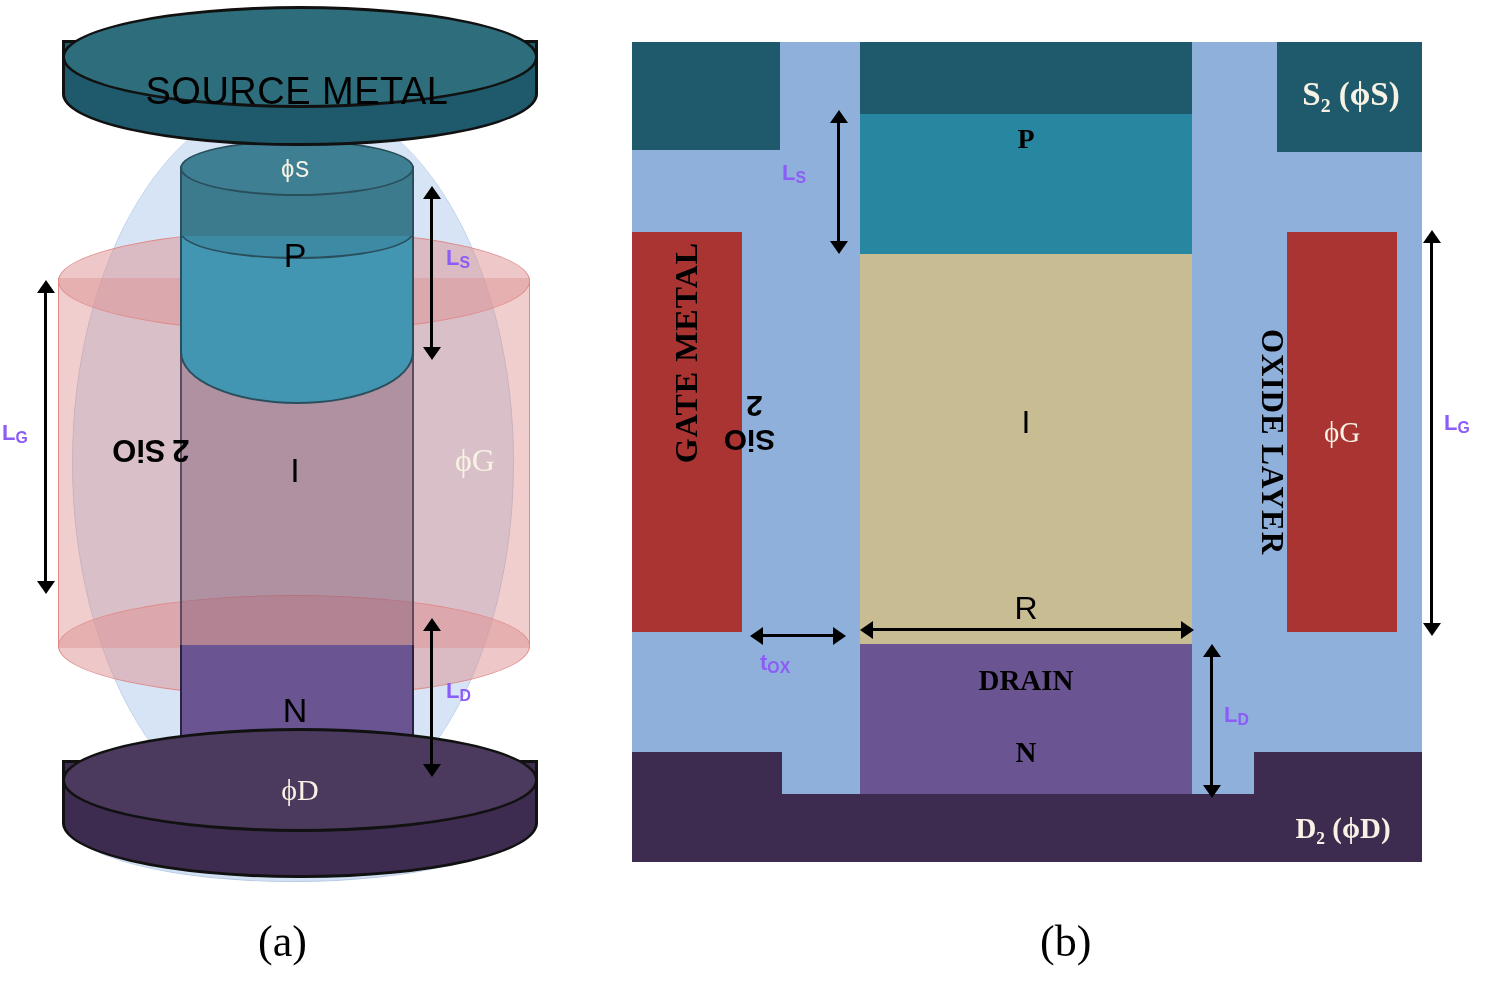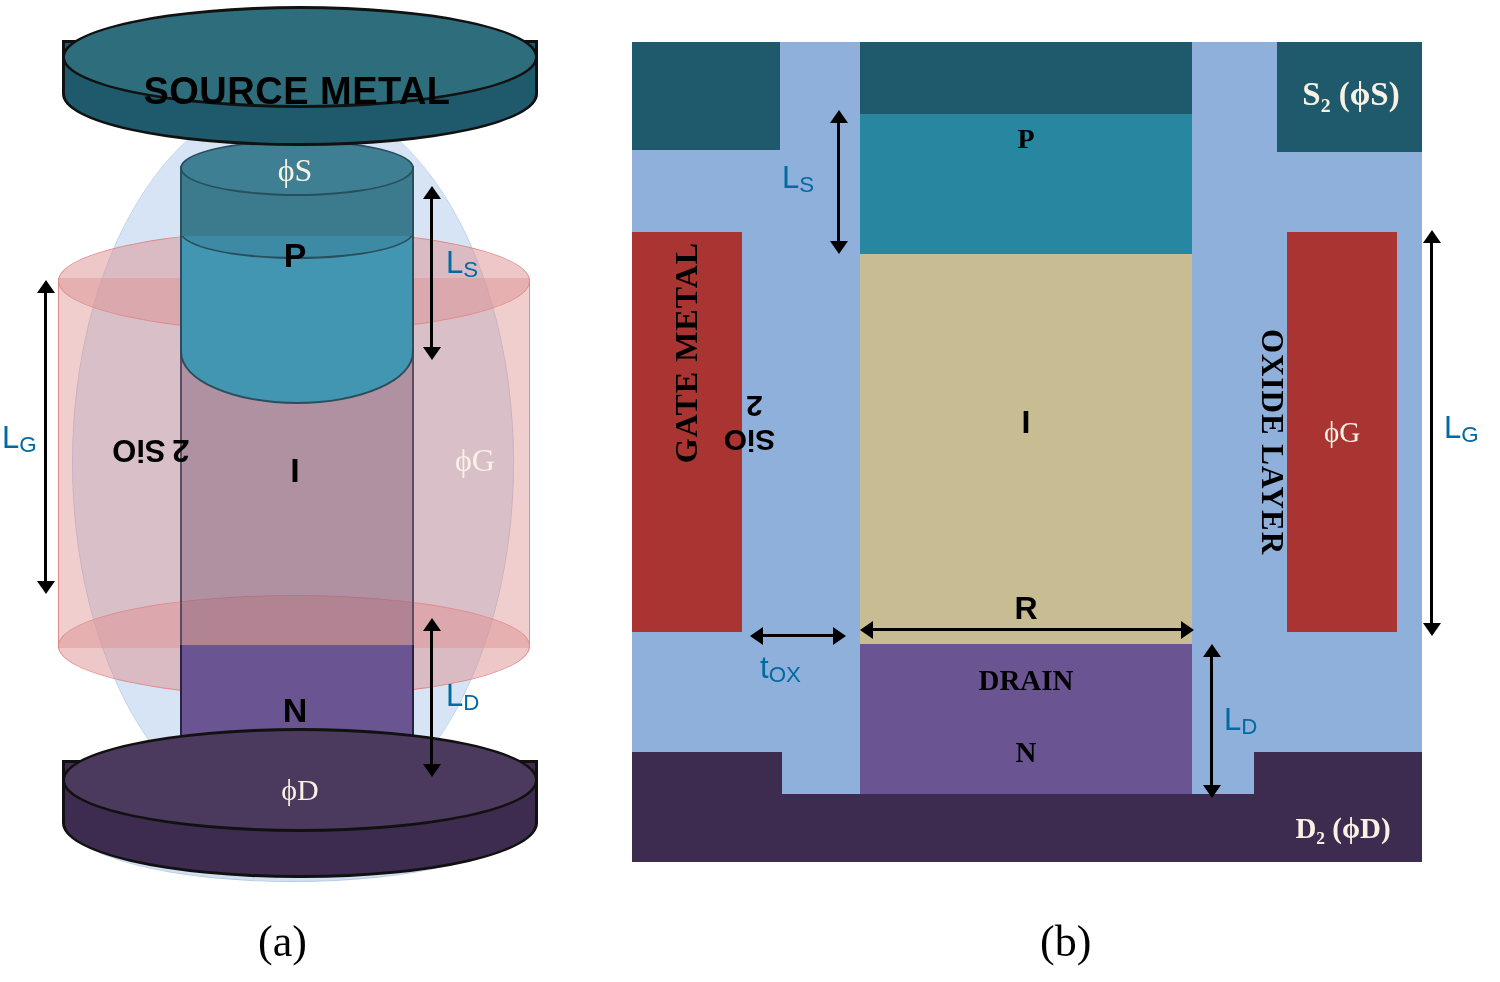--- a/index.html
+++ b/index.html
@@ -3,21 +3,21 @@
 <meta charset="utf-8">
 <style>
   html,body{margin:0;padding:0;background:#ffffff;}
   body{width:1500px;height:982px;font-family:"Liberation Serif",serif;overflow:hidden;}
   #root{position:relative;width:1500px;height:982px;background:#fff;}
 
   .abs{position:absolute;}
   .ctr{display:flex;align-items:center;justify-content:center;text-align:center;}
 
   
-  .lbl{font-family:"Liberation Sans",sans-serif;font-weight:bold;color:#000;line-height:1;white-space:nowrap;}
+  .lbl{font-family:"Liberation Sans",sans-serif;font-weight:normal;color:#000;line-height:1;white-space:nowrap;}
   .lbl-serif{font-family:"Liberation Serif",serif;font-weight:bold;color:#000;line-height:1;white-space:nowrap;}
   .lbl-white{color:#f7f2e4;}
   .sub{font-size:.72em;vertical-align:-0.18em;}
 
   
   #figA{left:0;top:0;width:620px;height:900px;}
 
   .ell{border-radius:50%;}
 
   
@@ -29,21 +29,21 @@
   #srcA-top{left:62px;top:6px;width:470px;height:96px;background:#2e6e7c;border:3px solid #111;}
   #srcA-text{left:62px;top:62px;width:470px;height:58px;font-size:38px;letter-spacing:.5px;}
 
   
   #pA-neckTop{left:180px;top:140px;width:230px;height:52px;background:#3f7f93;border:2px solid #2a4f5c;}
   #pA-neck{left:180px;top:166px;width:230px;height:70px;background:#3c7a8e;border-left:2px solid #2a4f5c;border-right:2px solid #2a4f5c;}
   #pA-mid{left:180px;top:205px;width:230px;height:50px;background:#3d8aa5;border:2px solid #2a4f5c;}
   #pA-body{left:180px;top:230px;width:230px;height:120px;background:#4296b2;border-left:2px solid #2a4f5c;border-right:2px solid #2a4f5c;}
   #pA-bot{left:180px;top:300px;width:230px;height:100px;background:#4296b2;border:2px solid #2a4f5c;}
   #pA-text{left:180px;top:235px;width:230px;height:40px;font-size:34px;}
-  #phiSA{left:245px;top:150px;width:100px;height:40px;font-size:32px;}
+  #phiSA{left:245px;top:150px;width:100px;height:40px;font-size:24px;font-family:Liberation Mono, monospace;}
 
   
   #gA-top{left:58px;top:230px;width:470px;height:100px;background:rgba(222,146,146,.5);border:1px solid #e08a8a;}
   #gA-body{left:58px;top:278px;width:470px;height:370px;background:rgba(222,146,146,.45);border-left:1px solid #e08a8a;border-right:1px solid #e08a8a;}
   #gA-bot{left:58px;top:595px;width:470px;height:100px;background:rgba(222,146,146,.5);border:1px solid #e08a8a;}
 
   
   #iA-body{left:180px;top:290px;width:230px;height:370px;background:rgba(120,80,110,.42);border-left:2px solid #5d4a63;border-right:2px solid #5d4a63;}
   #iA-text{left:180px;top:450px;width:230px;height:40px;font-size:34px;}
   #sioA{left:140px;top:370px;width:40px;height:160px;}
@@ -103,21 +103,21 @@
   
   .varrow{position:absolute;width:3px;background:#000;}
   .varrow:before,.varrow:after{content:"";position:absolute;left:50%;transform:translateX(-50%);width:0;height:0;border-left:9px solid transparent;border-right:9px solid transparent;}
   .varrow:before{top:-12px;border-bottom:13px solid #000;}
   .varrow:after{bottom:-12px;border-top:13px solid #000;}
   .harrow{position:absolute;height:3px;background:#000;}
   .harrow:before,.harrow:after{content:"";position:absolute;top:50%;transform:translateY(-50%);height:0;width:0;border-top:9px solid transparent;border-bottom:9px solid transparent;}
   .harrow:before{left:-12px;border-right:13px solid #000;}
   .harrow:after{right:-12px;border-left:13px solid #000;}
 
-  .dim{position:absolute;font-family:"Liberation Sans",sans-serif;font-weight:normal;color:#0369a1;font-size:31px;white-space:nowrap;}
+  .dim{position:absolute;font-family:"Liberation Sans",sans-serif;font-weight:bold;color:#8b5cf6;font-size:22px;white-space:nowrap;}
 
   
   .cap{position:absolute;font-family:"Liberation Serif",serif;font-size:44px;color:#000;}
 </style>
 </head>
 <body>
 
 <div id="root">
 
   <div id="figA" class="abs">

